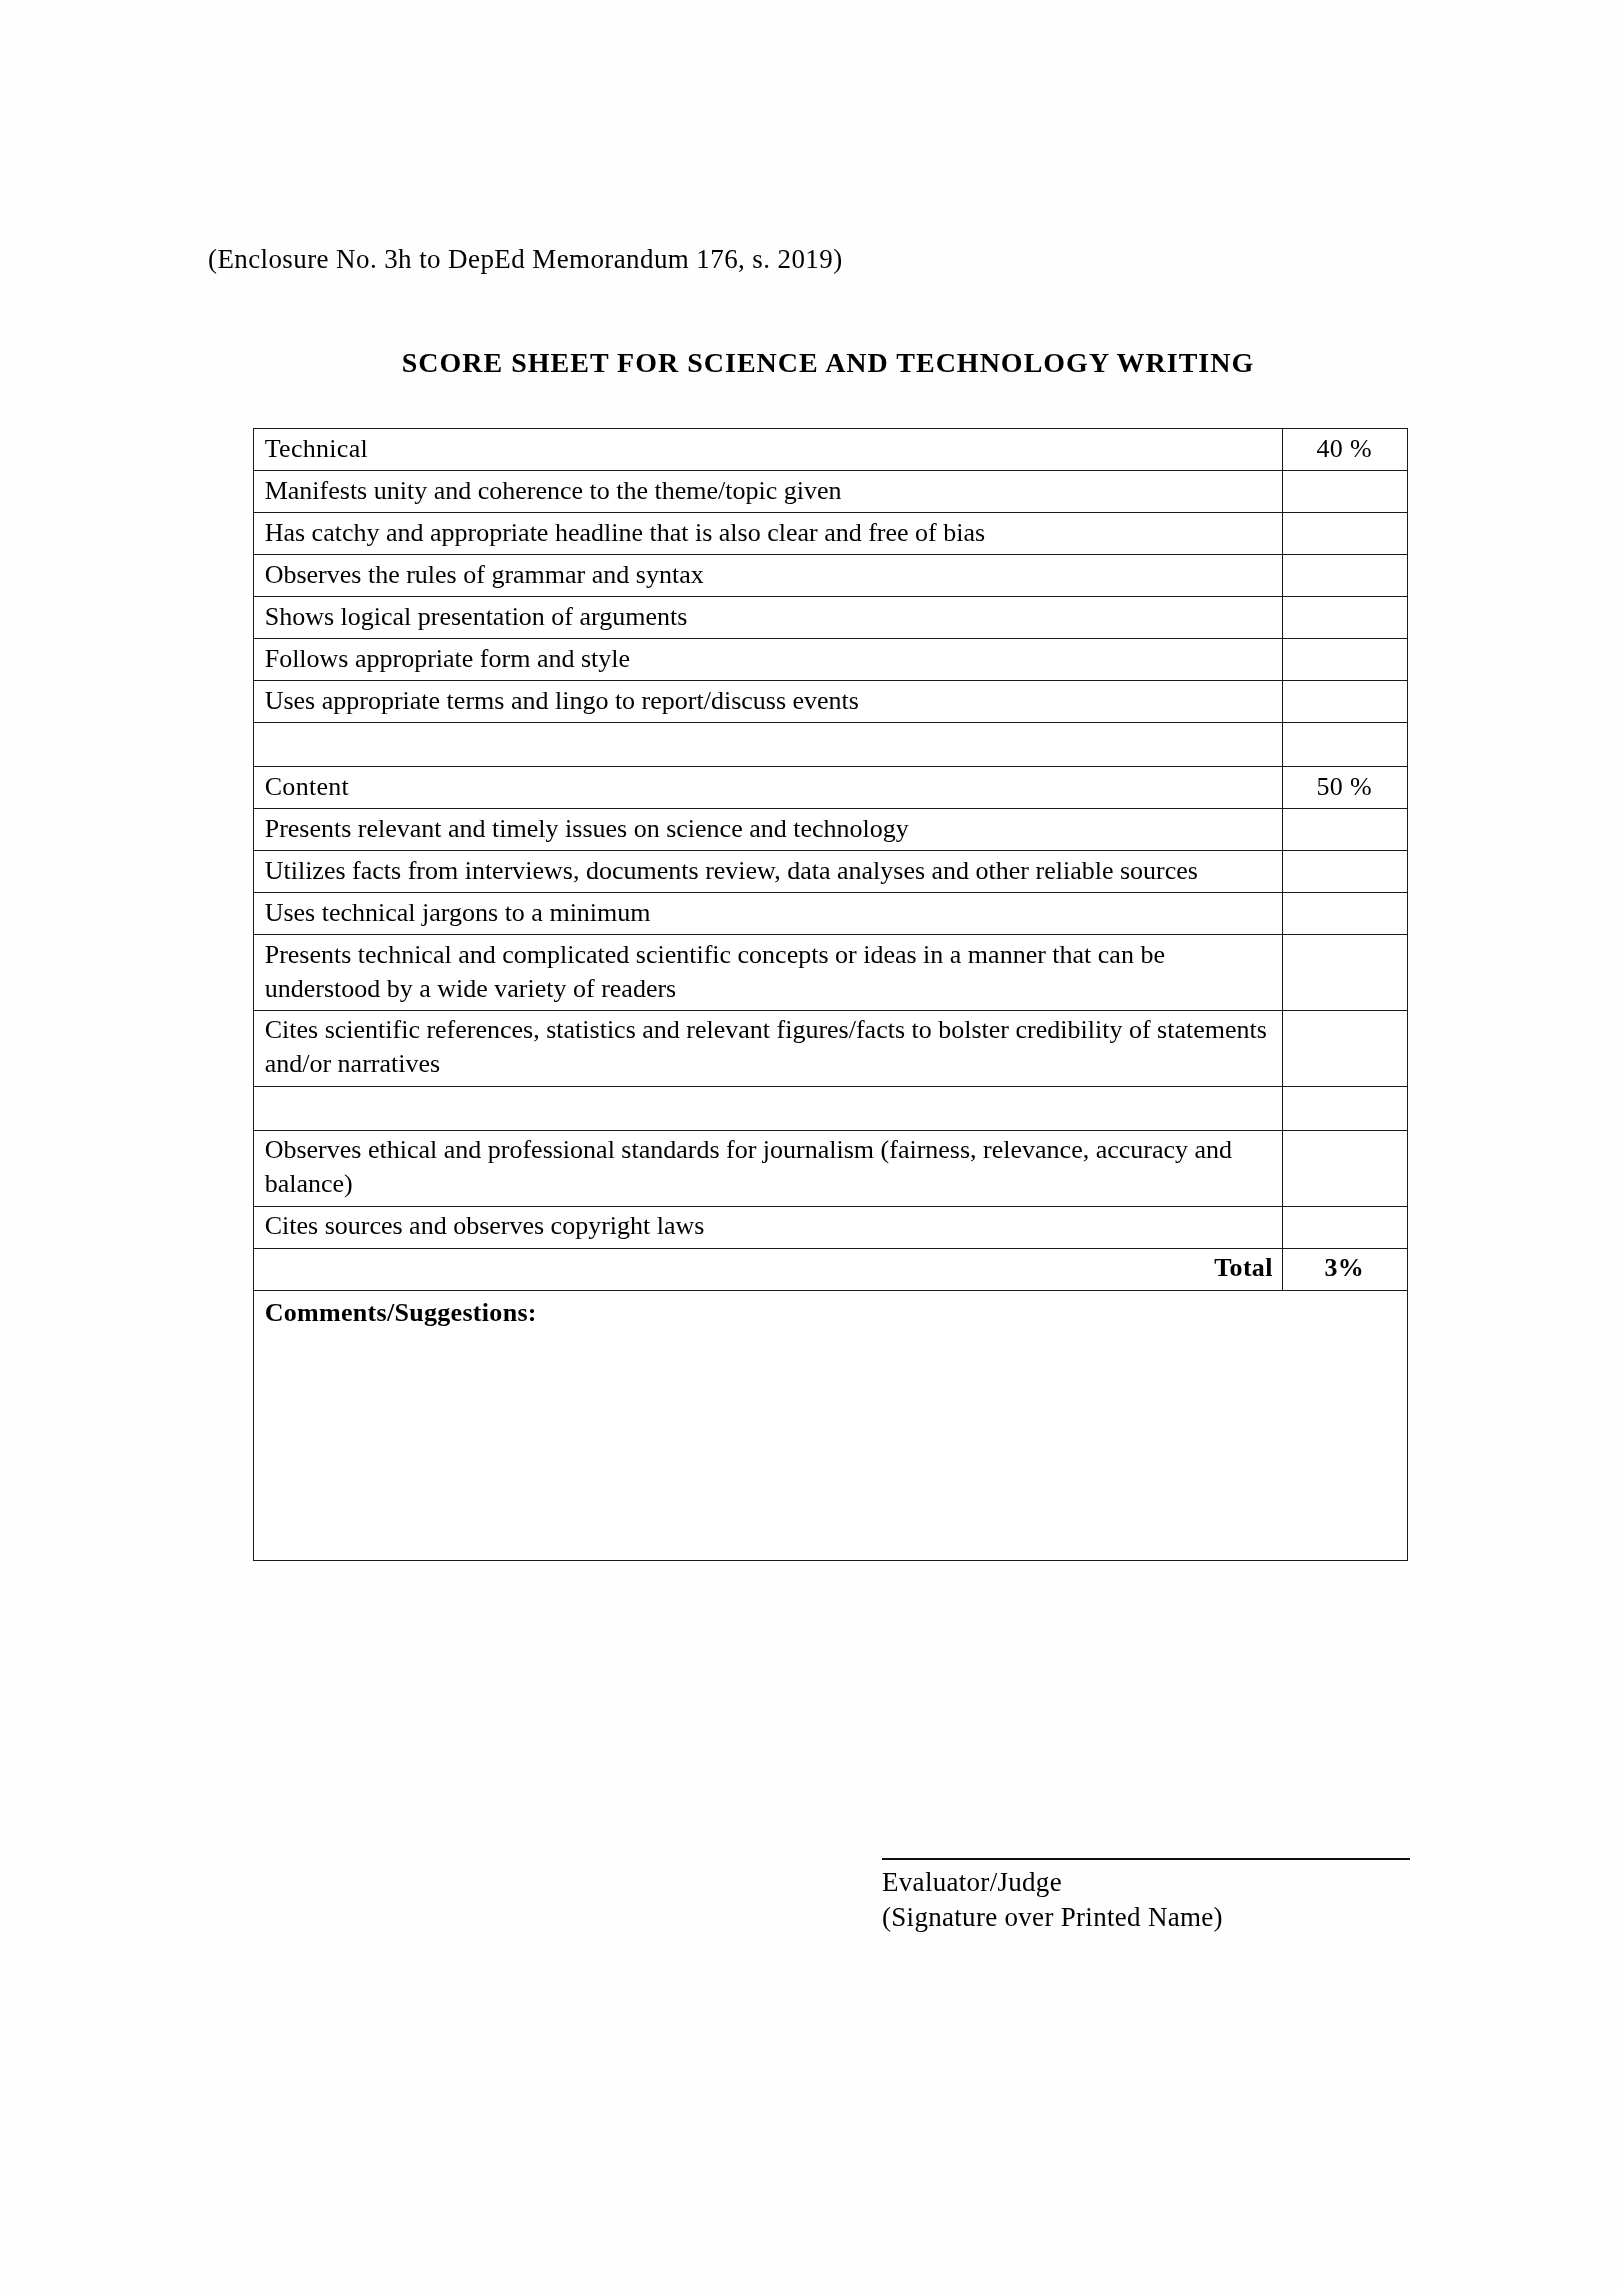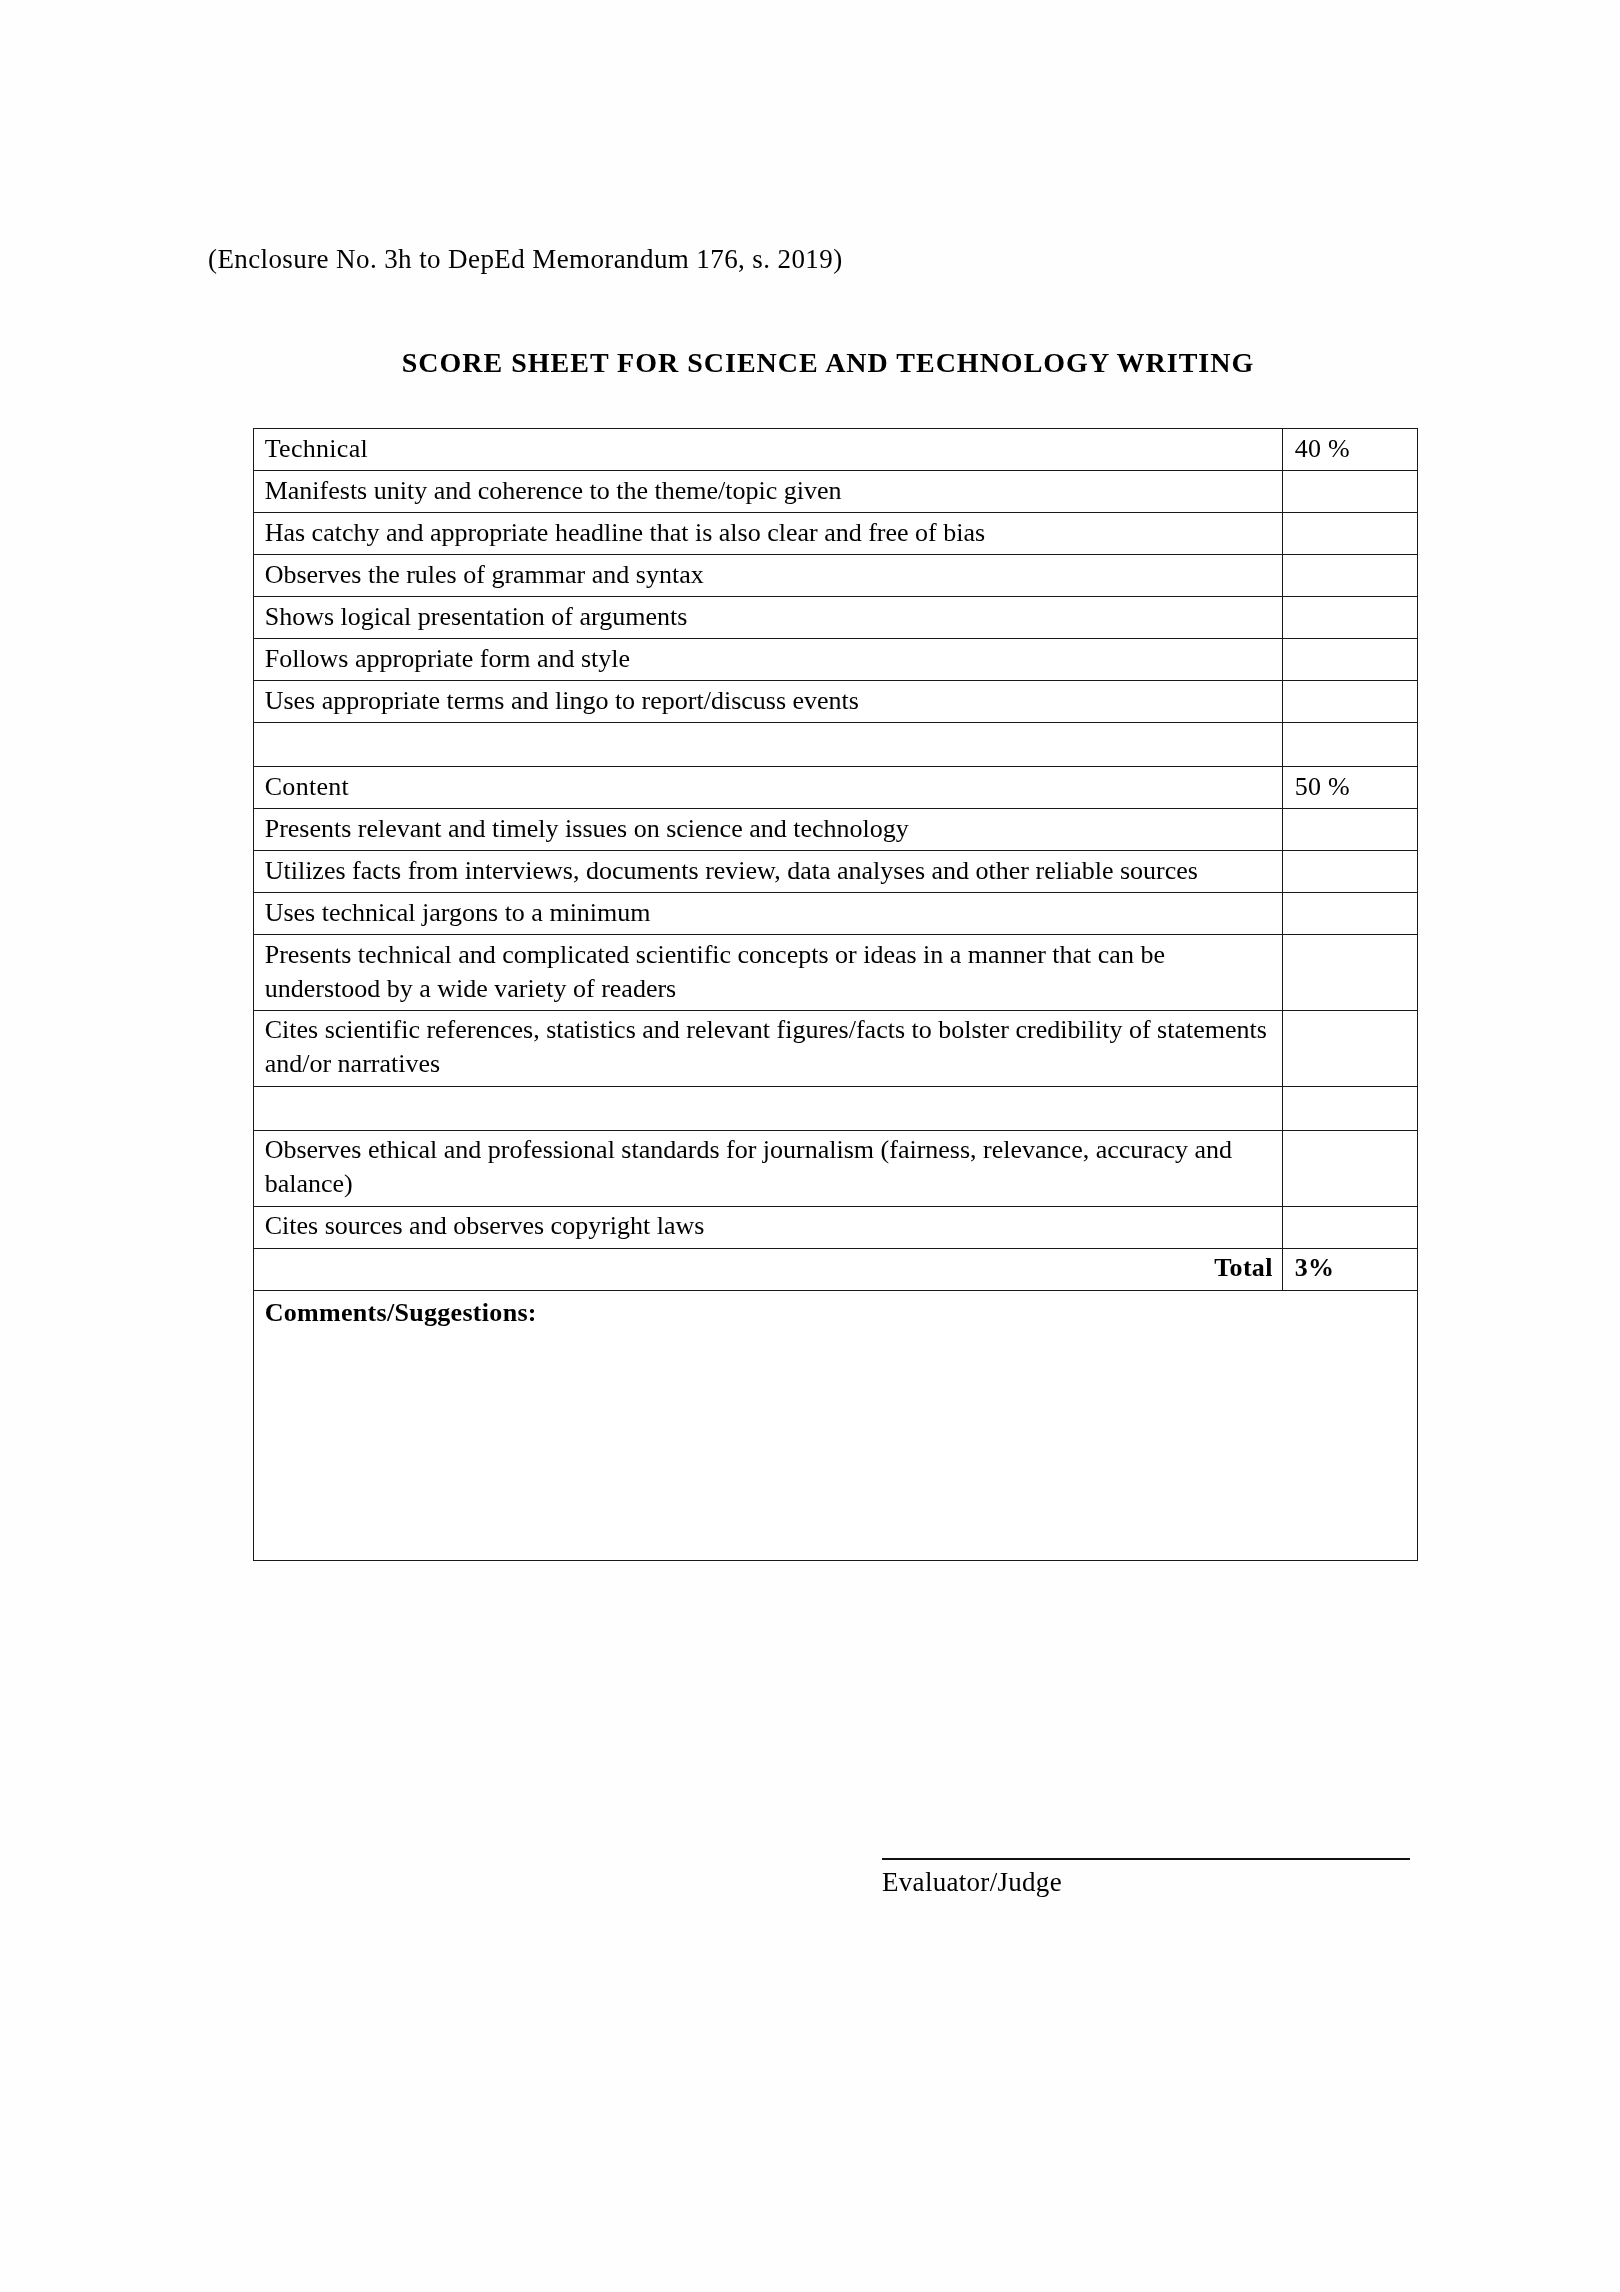--- a/index.html
+++ b/index.html
@@ -59,22 +59,22 @@
     font-size: 26px;
     line-height: 1.30;
     vertical-align: top;
     background: #ffffff;
   }
   .score-table .crit {
     width: 1008px;
   }
   .score-table .pct {
     width: 119px;
-    text-align: left;
-    padding-left: 12px;
+    text-align: center;
+    padding-left: 2px;
     padding-right: 3.6px;
   }
   tr.section-row td {
     font-weight: normal;
     letter-spacing: 0.3px;
   }
   tr.spacer-row td {
     height: 36px;
   }
   tr.total-row td {
@@ -194,16 +194,17 @@
         </tr>
         <tr>
           <td class="comments-cell" colspan="2">Comments/Suggestions:</td>
         </tr>
       </tbody>
   </table>
 
   <div class="signature-block">
     <div class="sig-line"></div>
     <div class="sig-label">Evaluator/Judge</div>
+    <div class="sig-label">(Signature over Printed Name)</div>
   </div>
 
 </div>
 
 
 </body></html>

